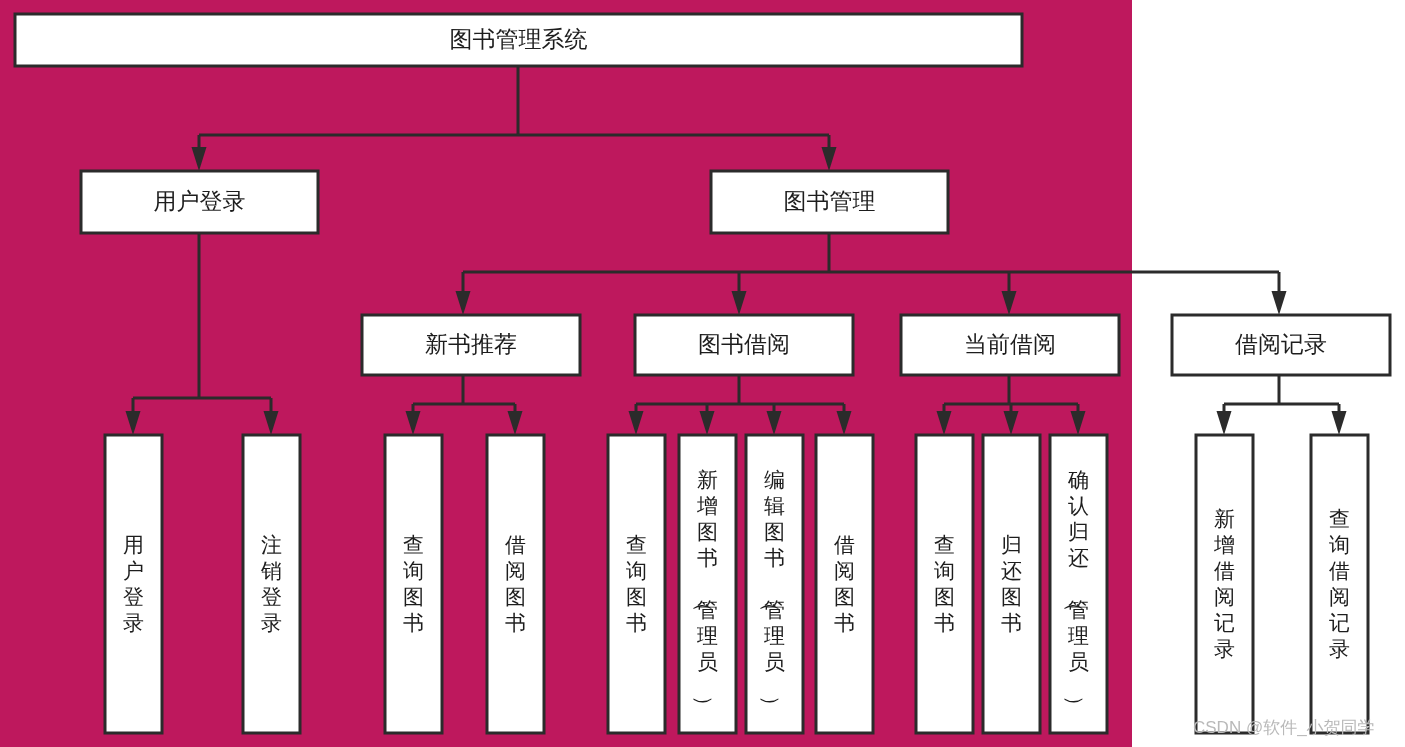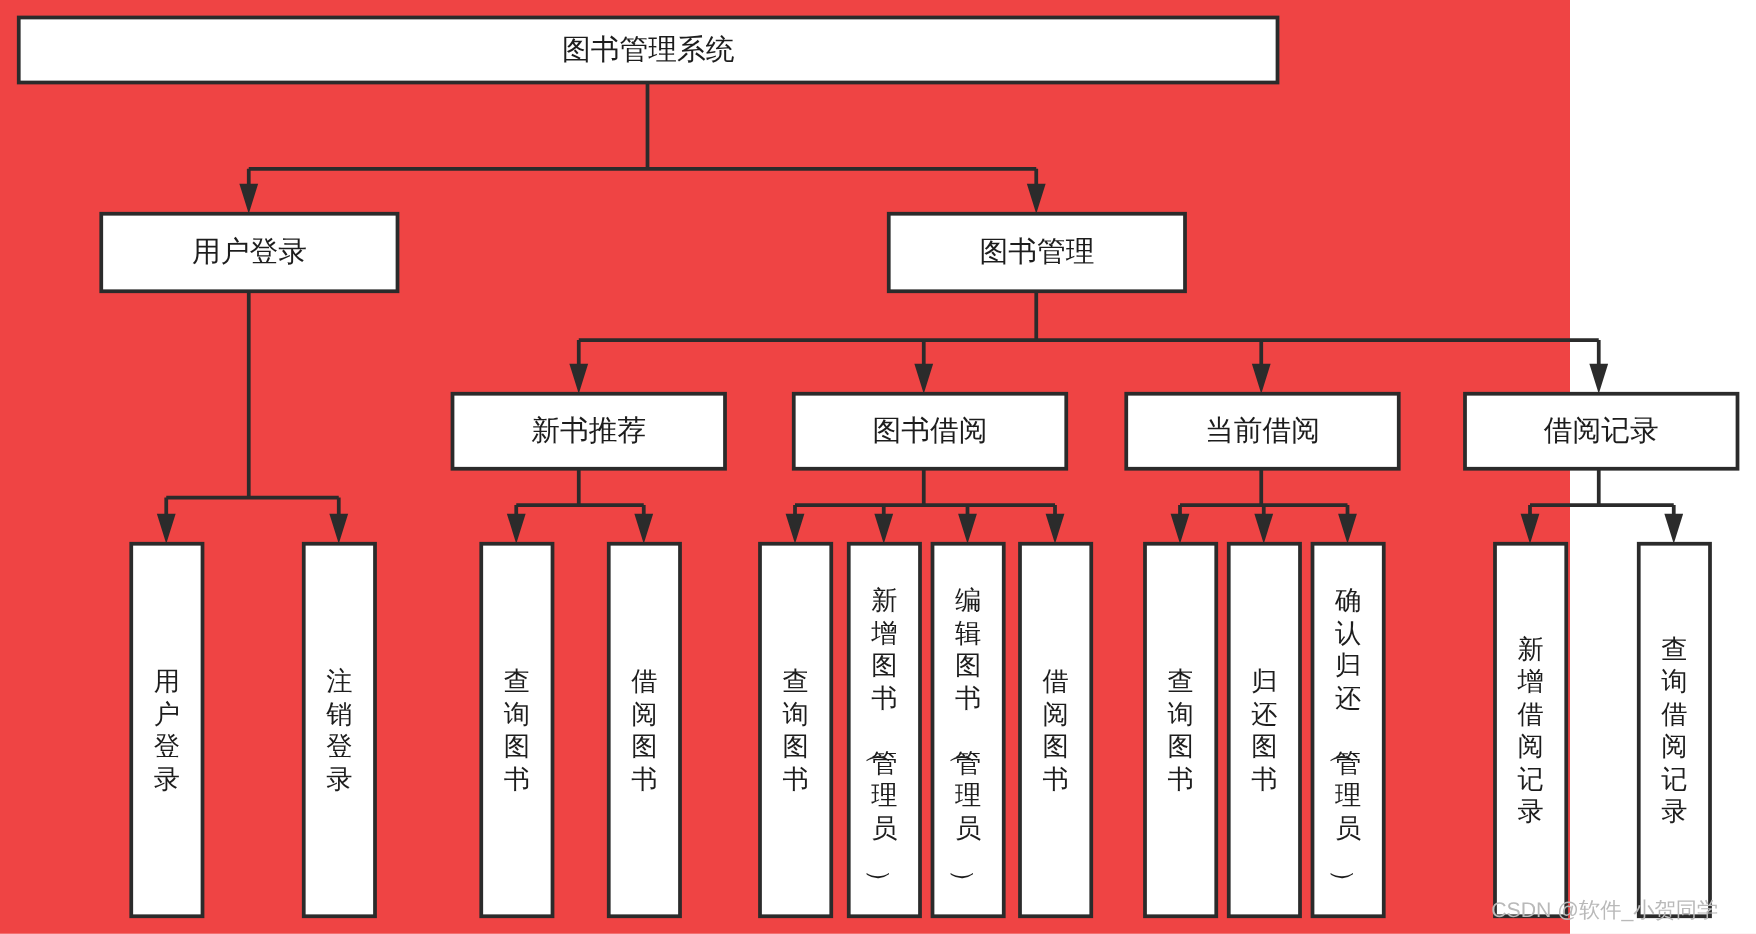--- a/index.html
+++ b/index.html
@@ -10,23 +10,23 @@
   }
   body {
     width: 1405px;
     height: 747px;
     font-family: "Liberation Sans", "DejaVu Sans", sans-serif;
     overflow: hidden;
     position: relative;
   }
   #diagram-root {
     position: relative;
-    width: 1256px;
+    width: 1132px;
     height: 747px;
-    background: #ef4444;
+    background: #be185d;
   }
   svg#diagram-svg {
     position: absolute;
     left: 0;
     top: 0;
     width: 1405px;
     height: 747px;
     display: block;
   }
   .node-rect {

